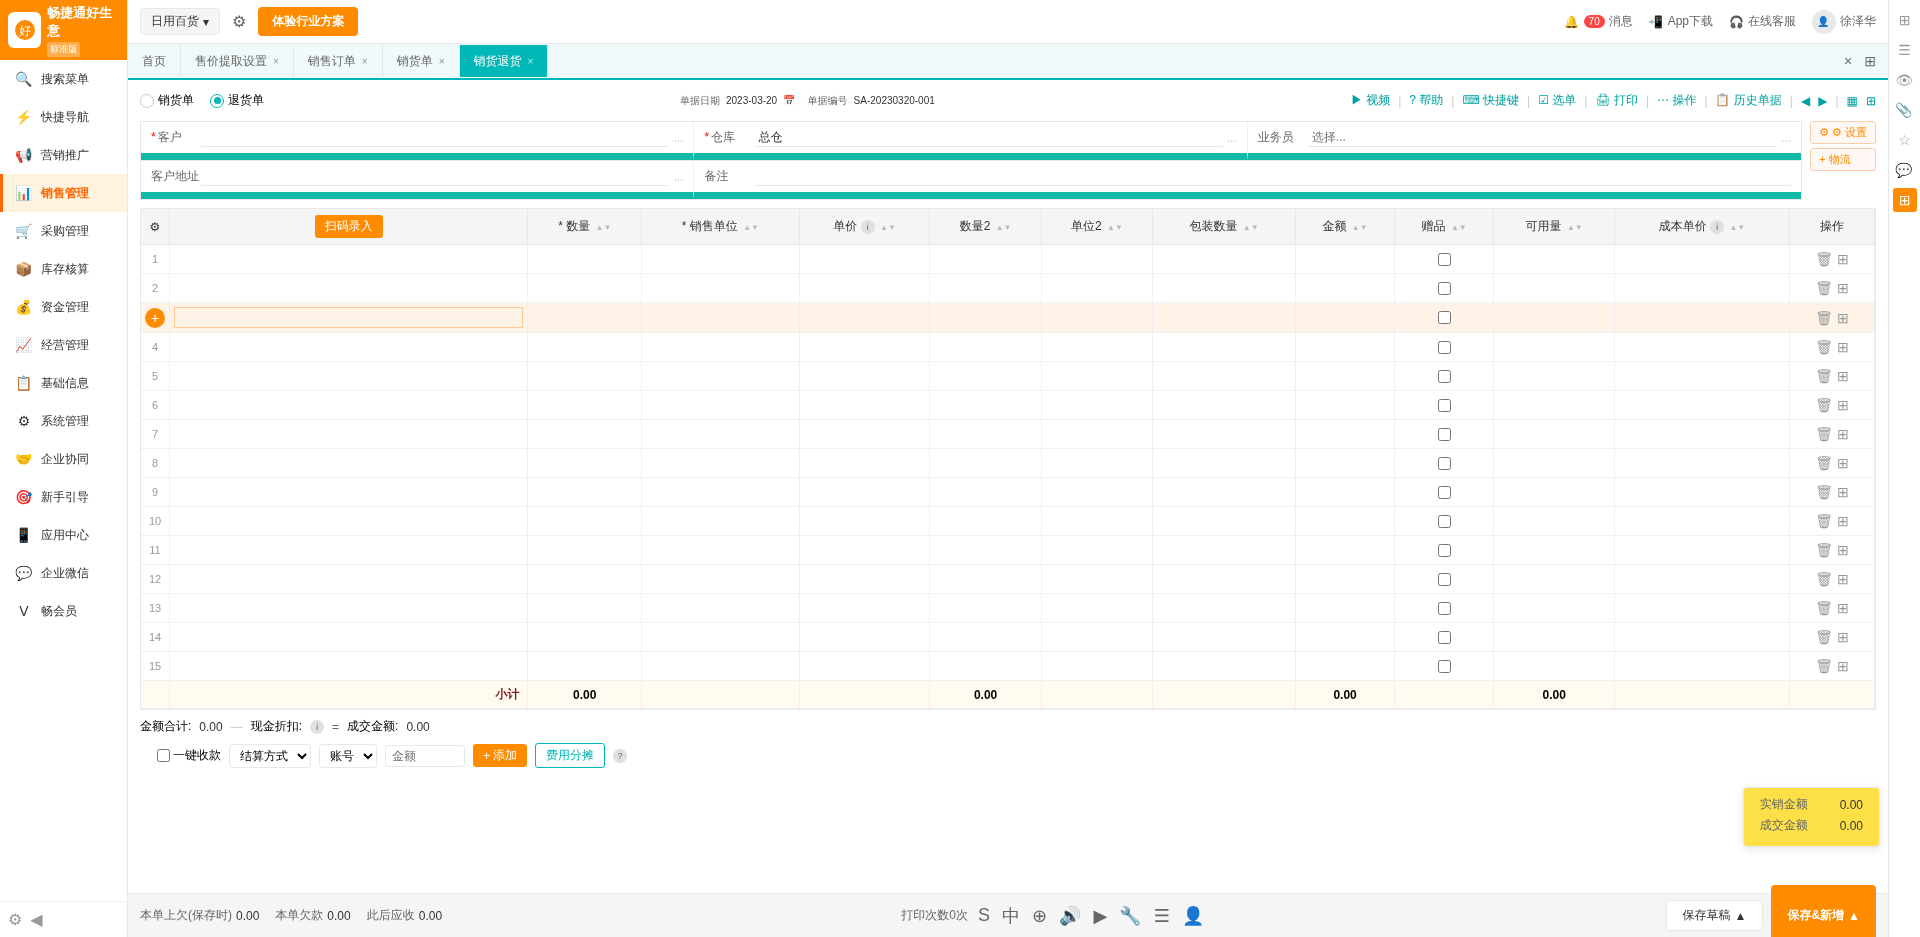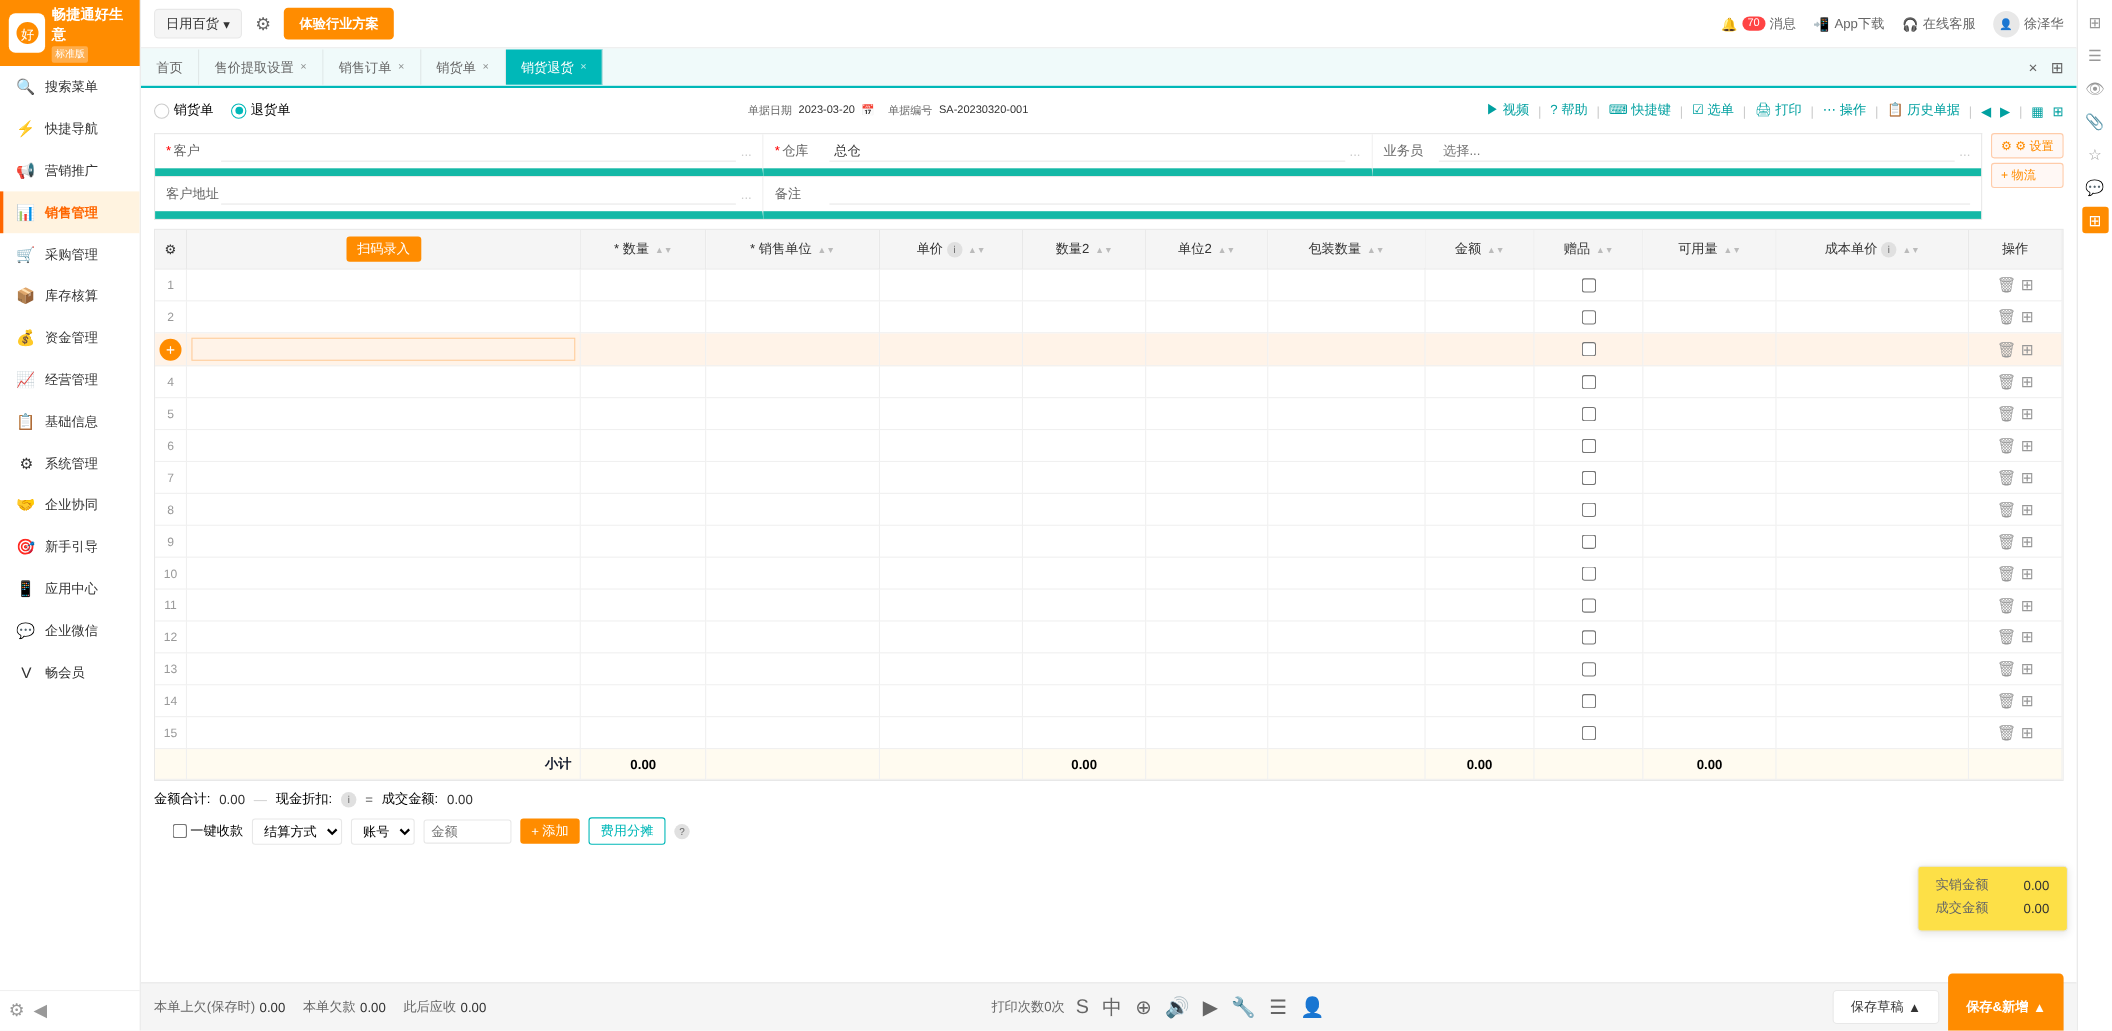--- a/index.html
+++ b/index.html
@@ -74,21 +74,21 @@
     .table-container { border: 1px solid #e8e8e8; margin-top: 8px; }
     .scan-btn { background: #ff8c00; color: white; border: none; border-radius: 3px; padding: 3px 10px; cursor: pointer; font-size: 12px; }
 
     .data-table { width: 100%; border-collapse: collapse; font-size: 12px; }
     .data-table th { background: #f5f5f5; padding: 6px 4px; text-align: center; border-bottom: 1px solid #e8e8e8; border-right: 1px solid #e8e8e8; color: #333; font-weight: normal; white-space: nowrap; position: sticky; top: 0; z-index: 1; }
     .data-table td { padding: 4px; border-bottom: 1px solid #f0f0f0; border-right: 1px solid #f0f0f0; text-align: center; height: 28px; }
     .data-table tr.active-row { background: #fff3e8; }
     .row-num { color: #999; font-size: 11px; }
     .action-btn { background: none; border: none; cursor: pointer; color: #999; font-size: 14px; padding: 2px; }
     .total-row td { background: #fffbf0; border-top: 1px solid #e8e8e8; font-weight: bold; }
-    .total-label { color: #0f172a; text-align: right !important; padding-right: 8px !important; }
+    .total-label { color: #7f1d1d; text-align: right !important; padding-right: 8px !important; }
     .checkbox-cell { display: flex; align-items: center; justify-content: center; height: 100%; }
     .checkbox-cell input[type="checkbox"] { width: 13px; height: 13px; cursor: pointer; }
     .add-row-btn { width: 20px; height: 20px; background: #ff8c00; color: white; border: none; border-radius: 50%; cursor: pointer; font-size: 14px; display: flex; align-items: center; justify-content: center; line-height: 1; }
 
     
     .th-settings { width: 28px; background: #f5f5f5; border-right: 1px solid #e8e8e8; cursor: pointer; text-align: center; }
     .footer-calc { display: flex; align-items: center; gap: 8px; font-size: 12px; margin-bottom: 8px; }
     .footer-calc-value { color: #333; font-weight: 500; }
     .footer-divider { color: #ccc; }
     .info-icon { width: 14px; height: 14px; background: #e0e0e0; border-radius: 50%; display: inline-flex; align-items: center; justify-content: center; font-size: 9px; color: #666; cursor: pointer; }

